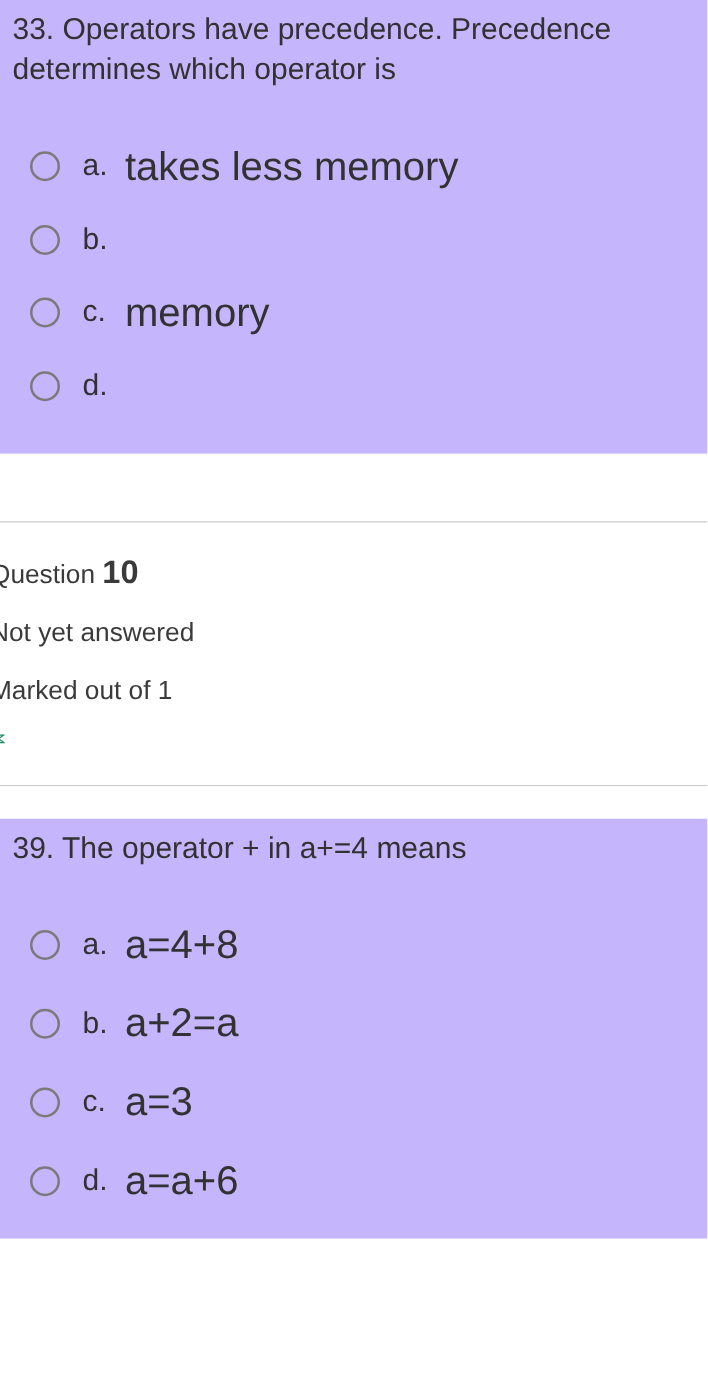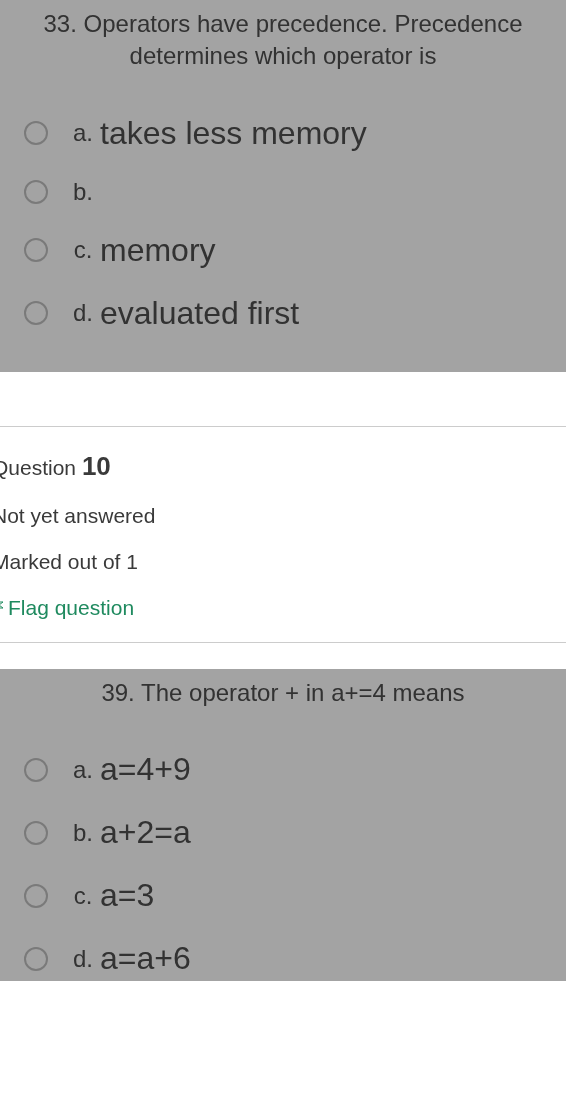--- a/index.html
+++ b/index.html
@@ -7,23 +7,22 @@
     margin: 0;
     padding: 0;
   }
   body {
     font-family: Arial, Helvetica, sans-serif;
     background: #ffffff;
     width: 566px;
     color: #323232;
   }
   .question-block {
-    background: #a3a3a3;
+    background: #c4b5fd;
     padding: 8px 10px 40px 10px;
-    text-align: center;
   }
   .question-text {
     font-size: 24px;
     line-height: 1.35;
     color: #323232;
     margin-bottom: 42px;
   }
   .options {
     padding-left: 14px;
   }
@@ -110,50 +109,48 @@
       <div class="option-letter">b.</div>
     </div>
     <div class="option-row">
       <div class="radio-circle"></div>
       <div class="option-letter">c.</div>
       <div class="option-text">memory</div>
     </div>
     <div class="option-row" style="margin-bottom:0;">
       <div class="radio-circle"></div>
       <div class="option-letter">d.</div>
-      <div class="option-text">evaluated first</div>
     </div>
   </div>
 </div>
 
 <div class="spacer-top"></div>
 
 <div class="meta-block">
   <div class="meta-line question-number">
     <span>Question </span><strong>10</strong>
   </div>
   <div class="meta-line">Not yet answered</div>
   <div class="meta-line">Marked out of 1</div>
   <div class="flag-link">
     <svg class="flag-icon" viewBox="0 0 12 14">
       <path d="M1 0 L1 14 M1 1 L11 1 L7 4 L11 7 L1 7 Z" fill="none" stroke="#1f8a5f" stroke-width="1"></path>
     </svg>
-    <span>Flag question</span>
   </div>
 </div>
 
 <div class="spacer-bottom"></div>
 
-<div class="question-block" style="padding-bottom:4px;">
+<div class="question-block" style="padding-bottom:28px;">
   <div class="question-text">39. The operator + in a+=4 means</div>
   <div class="options">
     <div class="option-row">
       <div class="radio-circle"></div>
       <div class="option-letter">a.</div>
-      <div class="option-text">a=4+9</div>
+      <div class="option-text">a=4+8</div>
     </div>
     <div class="option-row">
       <div class="radio-circle"></div>
       <div class="option-letter">b.</div>
       <div class="option-text">a+2=a</div>
     </div>
     <div class="option-row">
       <div class="radio-circle"></div>
       <div class="option-letter">c.</div>
       <div class="option-text">a=3</div>

